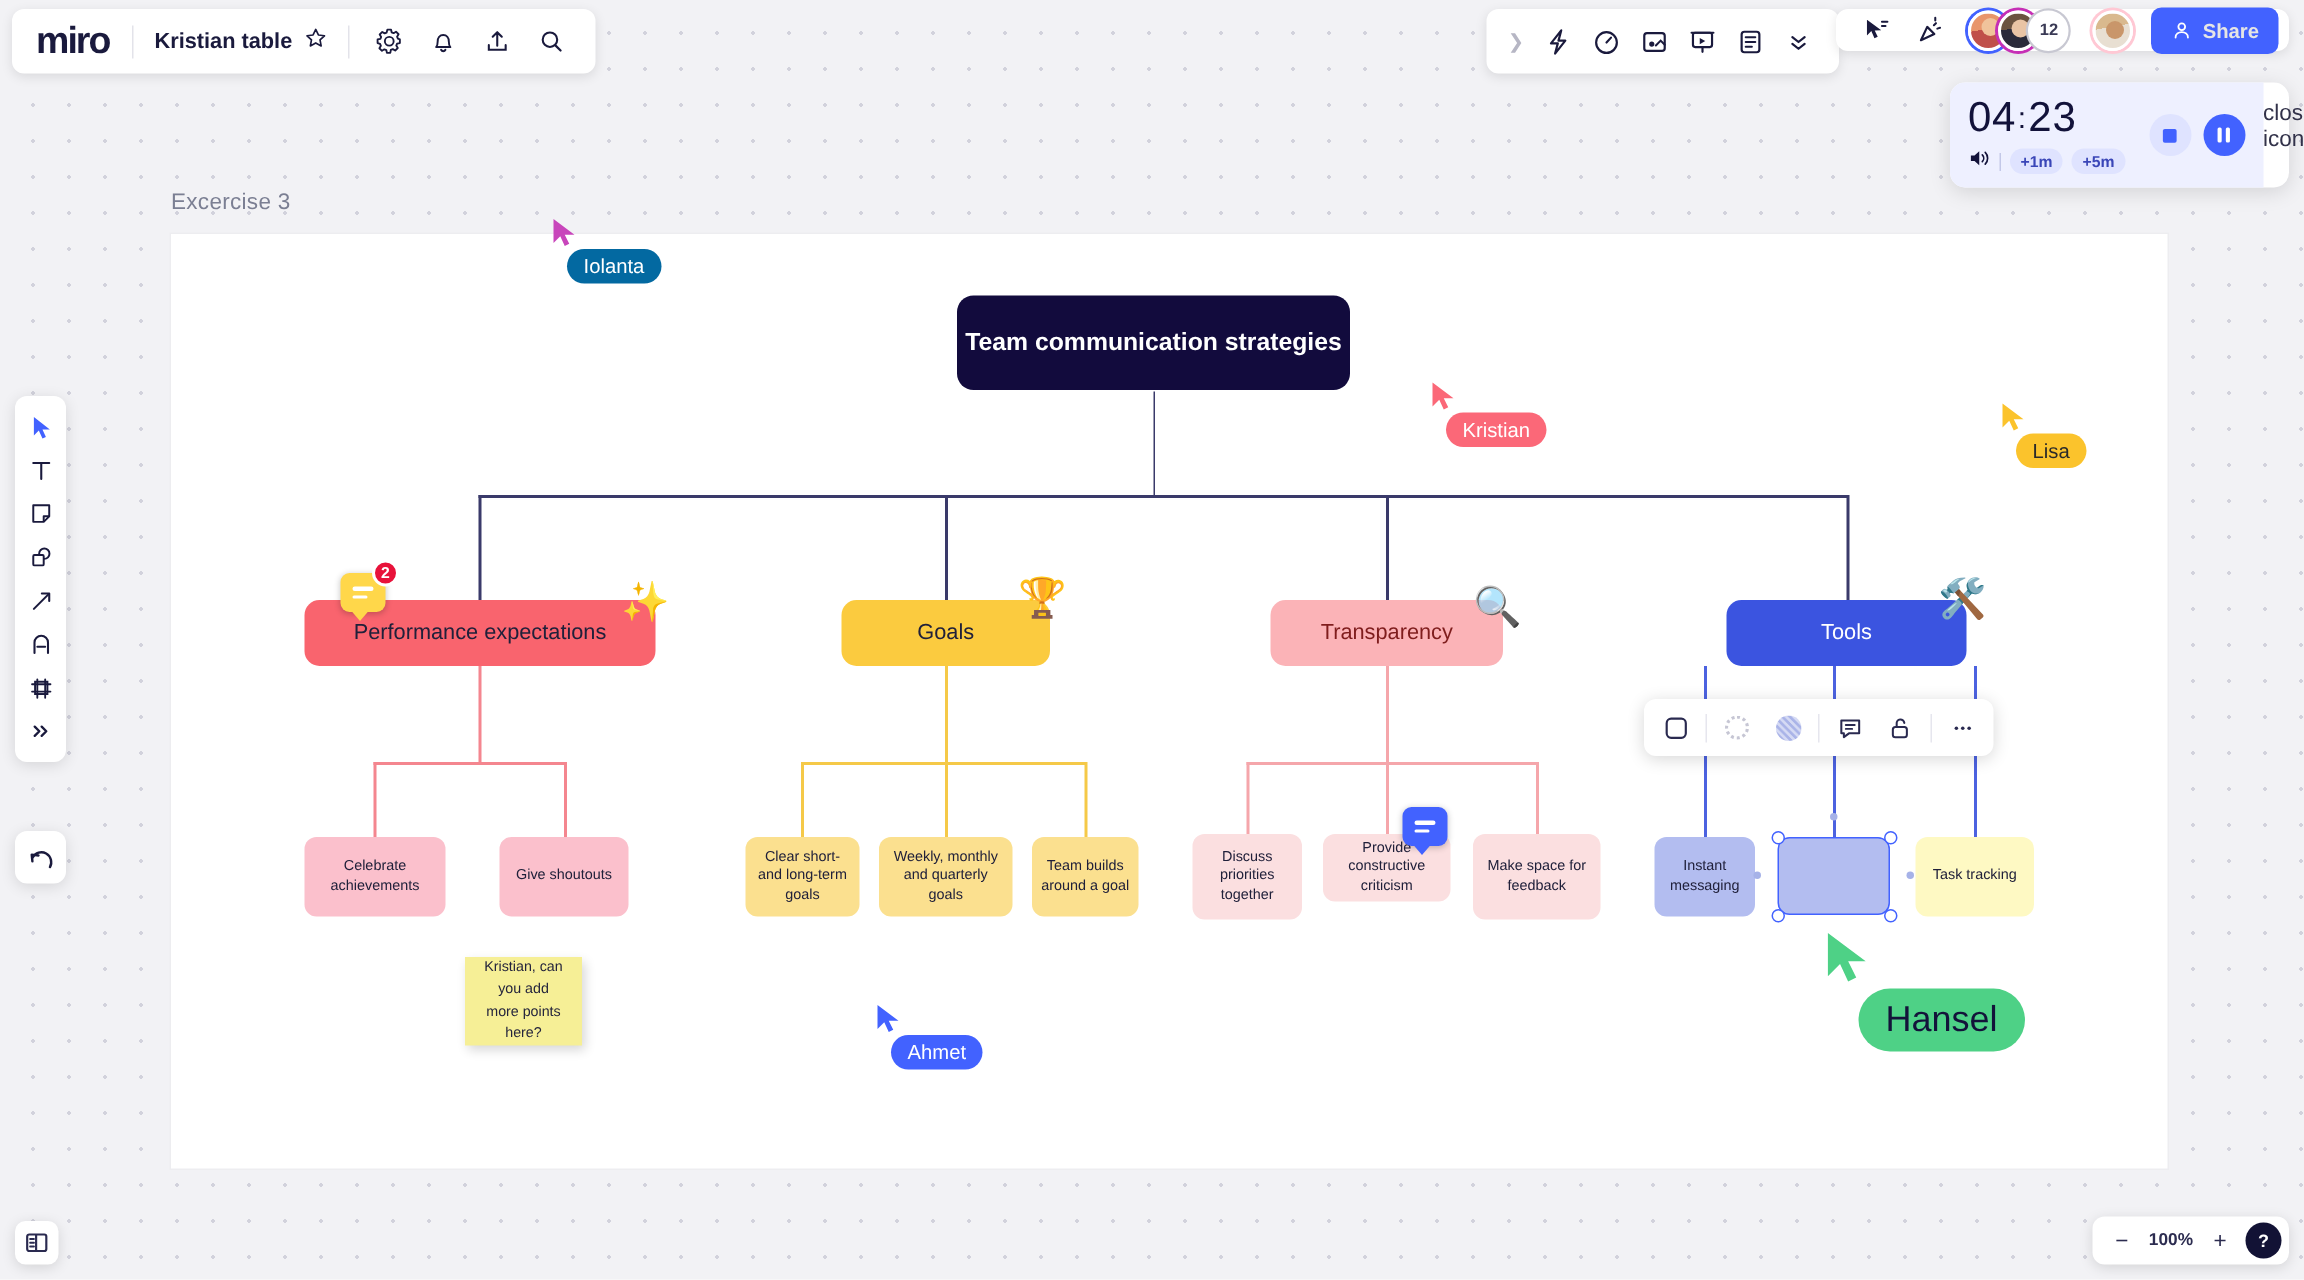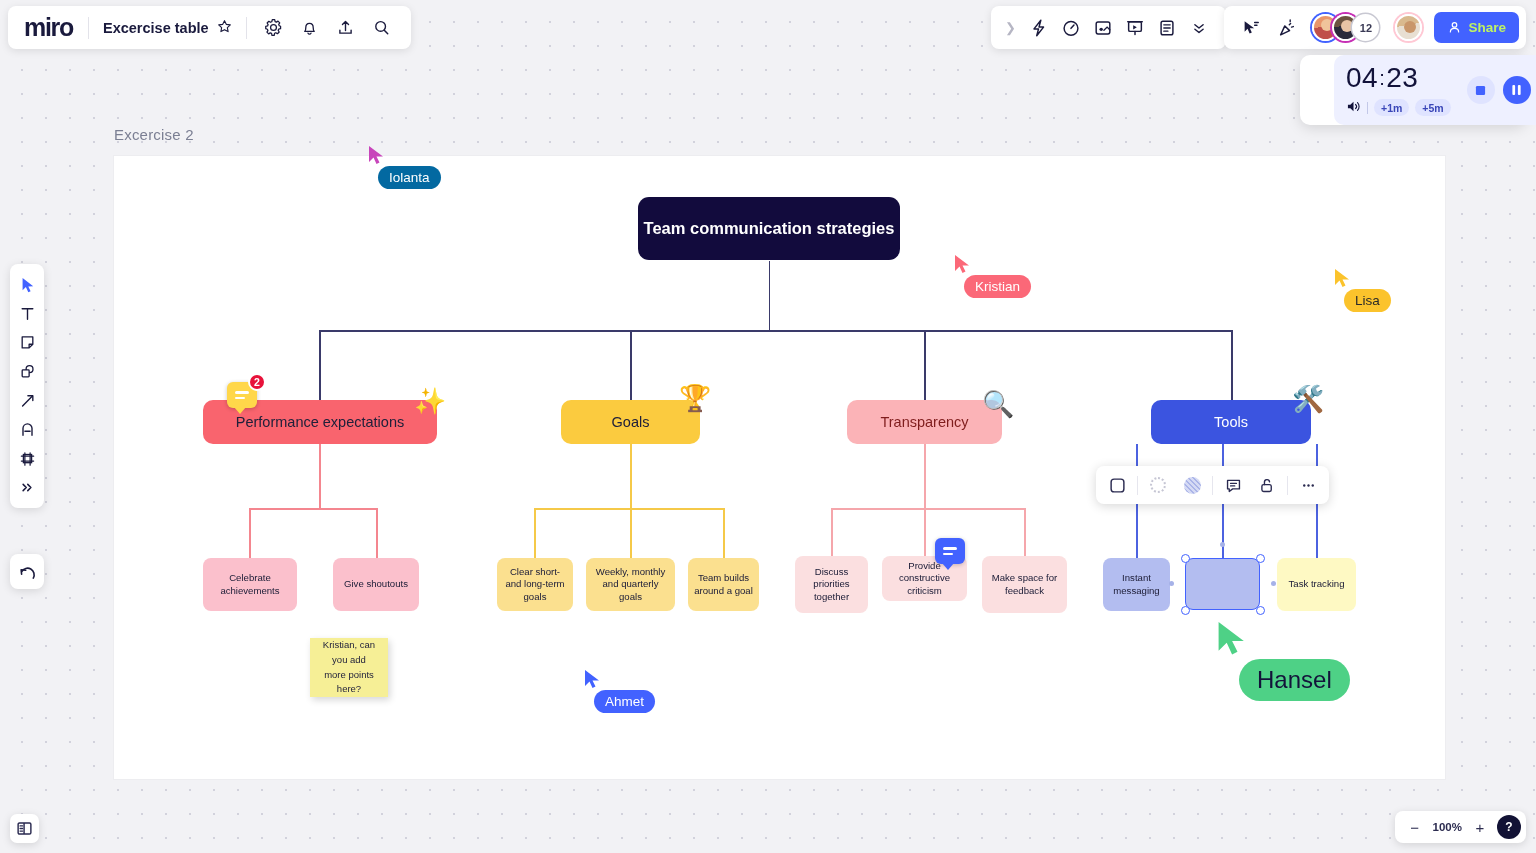--- a/index.html
+++ b/index.html
@@ -61,21 +61,21 @@
     position: absolute; right: 310px; top: 6px;
     height: 43px; display: flex; align-items: center; gap: 2px;
     background: #fff; border-radius: 8px;
     box-shadow: 0 2px 8px rgba(0,0,0,.10);
     padding: 0 12px;
   }
   .chev-right { color: #b6b6c4; font-size: 13px; padding: 0 6px 0 2px; }
 
   .topbar-far {
     position: absolute; right: 10px; top: 6px;
-    height: 43px; display: flex; align-items: center; gap: 6px;
+    height: 28px; display: flex; align-items: center; gap: 6px;
     background: #fff; border-radius: 8px;
     box-shadow: 0 2px 8px rgba(0,0,0,.10);
     padding: 0 7px 0 12px;
   }
   .avatars { display: flex; align-items: center; margin-left: 4px; }
   .av {
     width: 27px; height: 27px; border-radius: 50%;
     border: 2px solid #fff; margin-left: -7px;
     display: flex; align-items: center; justify-content: center;
     font-size: 11px; font-weight: 700; color: #3a3a55;
@@ -87,32 +87,31 @@
   .av.ring-rose  { box-shadow: 0 0 0 2px #ffc8d4; }
   .av.count { background: #fff; box-shadow: 0 0 0 1.5px #c8c8d2; }
   .av-face-1 { background: linear-gradient(170deg,#e8956b 0 45%,#c0504a 45% 100%); }
   .av-face-1::after { content:""; position:absolute; top:3px; left:7px; width:12px; height:12px; border-radius:50%; background:#f0c39b; }
   .av-face-2 { background: linear-gradient(170deg,#6b5340 0 42%,#2a2a3a 42% 100%); }
   .av-face-2::after { content:""; position:absolute; top:4px; left:7px; width:12px; height:12px; border-radius:50%; background:#e9c4a5; }
   .av-face-3 { background: linear-gradient(170deg,#d9b98e 0 40%,#e8dfd2 40% 100%); }
   .av-face-3::after { content:""; position:absolute; top:5px; left:7px; width:12px; height:12px; border-radius:50%; background:#c9966a; }
   .share-btn {
     display: flex; align-items: flex-start; gap: 6px;
-    background: #4262ff; color: #bef264; font-size: 13.5px; font-weight: 600;
+    background: #4262ff; color: #e5e5e5; font-size: 13.5px; font-weight: 600;
     border-radius: 7px; padding: 8px 13px; cursor: pointer; margin-left: 6px;
   }
 
   
   .timer {
     position: absolute; right: 10px; top: 55px;
     width: 226px; height: 70px;
     background: #fff; border-radius: 10px;
     box-shadow: 0 3px 14px rgba(0,0,0,.13);
     display: flex;
-    padding-left: 34px;
   }
   .timer-inner {
     background: #eef0ff; border-radius: 10px 0 0 10px;
     flex: 1; display: flex; align-items: center; padding: 0 12px; gap: 8px;
   }
   .timer-left { display: flex; flex-direction: column; gap: 2px; }
   .timer-time { font-size: 28px; font-weight: 400; color: #12123a; letter-spacing: .5px; line-height: 1; }
   .timer-time .colon { font-size: 20px; vertical-align: 2px; padding: 0 1px; }
   .timer-row2 { display: flex; align-items: center; gap: 6px; margin-top: 5px; }
   .chip {
@@ -272,21 +271,21 @@
     background-size: 5px 5px;
   }
 </style>
 </head>
 <body>
 
 <div id="app">
 
   <div class="canvas-bg"></div>
 
-  <div class="frame-label">Excercise 2</div>
+  <div class="frame-label">Excercise 3</div>
   <div class="frame"></div>
 
   <div class="conn v" style="left:768.5px; top:261px; height:70px;"></div>
 
   <div class="conn h" style="left:319px; top:330px; width:913px;"></div>
 
   <div class="conn v" style="left:319px; top:330px; height:70px;"></div>
   <div class="conn v" style="left:630px; top:330px; height:70px;"></div>
   <div class="conn v" style="left:924px; top:330px; height:70px;"></div>
   <div class="conn v" style="left:1231px; top:330px; height:70px;"></div>
@@ -431,21 +430,21 @@
     <svg class="ptr" width="36" height="40" viewBox="0 0 20 22">
       <path d="M2 1 L2 17 L6.5 12.5 L9.5 19 L12.5 17.5 L9.5 11.5 L16 11.5 Z" fill="#4ed186"></path>
     </svg>
     <span class="name" style="left:24px; top:39px; background:#4ed186; color:#13133a;">Hansel</span>
   </div>
 
   <div class="topbar-left">
     <span class="miro-logo">miro</span>
     <span class="vdiv"></span>
     <span class="board-title">
-      <span>Excercise table</span>
+      <span>Kristian table</span>
       <span class="star">
         <svg width="15" height="15" viewBox="0 0 20 20">
             <path d="M10 2.2l2.35 4.9 5.4.7-3.95 3.7 1 5.3-4.8-2.6-4.8 2.6 1-5.3L2.25 7.8l5.4-.7z" fill="none" stroke="#1a1a3d" stroke-width="1.5" stroke-linejoin="round"></path>
           </svg>
       </span>
     </span>
     <span class="vdiv"></span>
     <span class="tb-icons">
       <span class="ticon">
         <svg width="19" height="19" viewBox="0 0 22 22">

